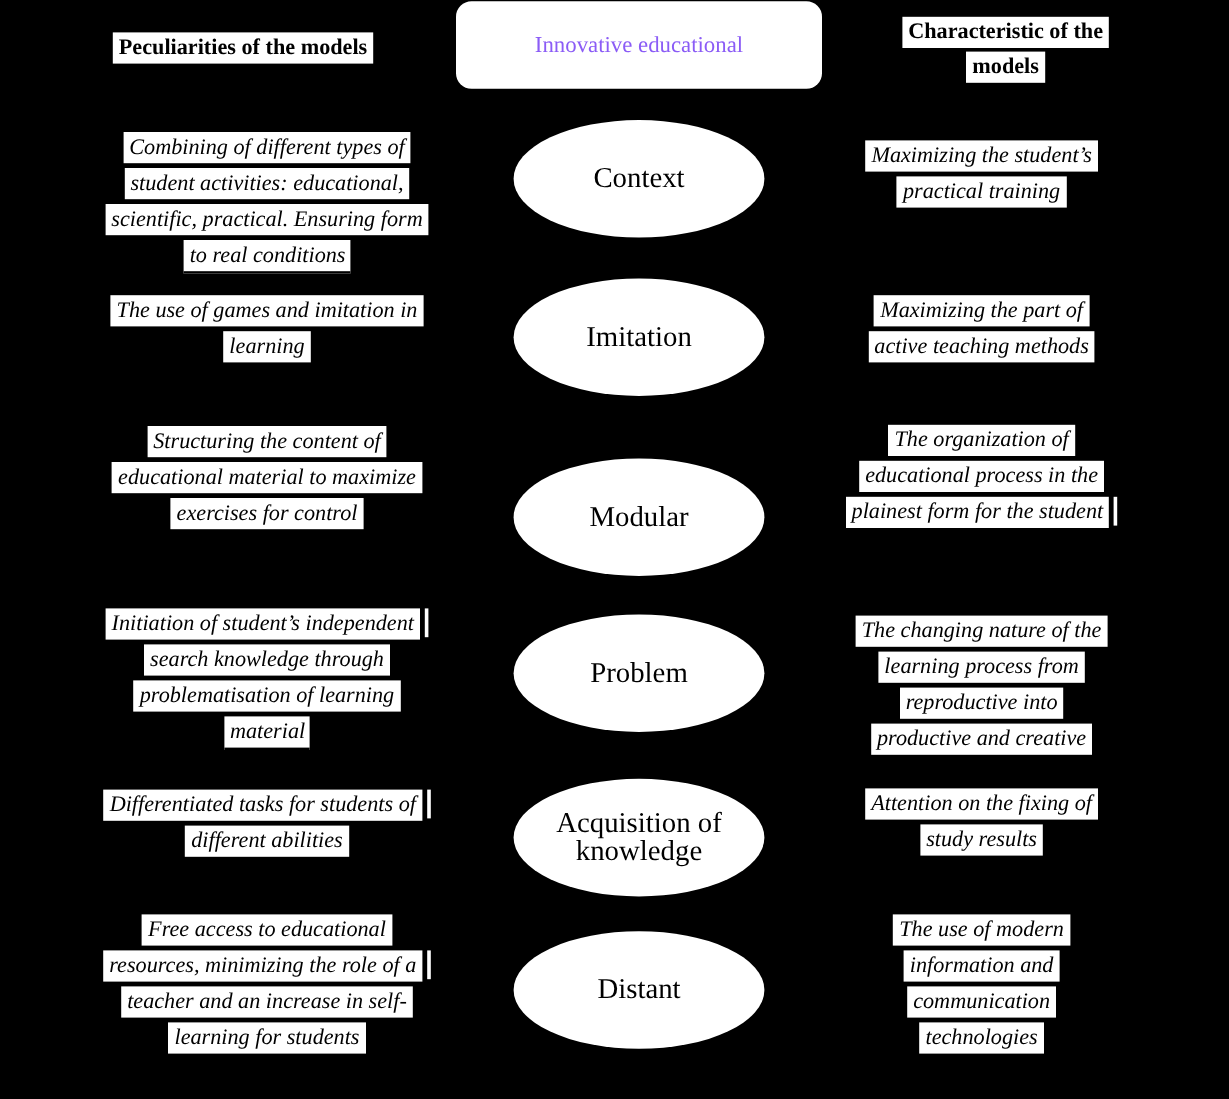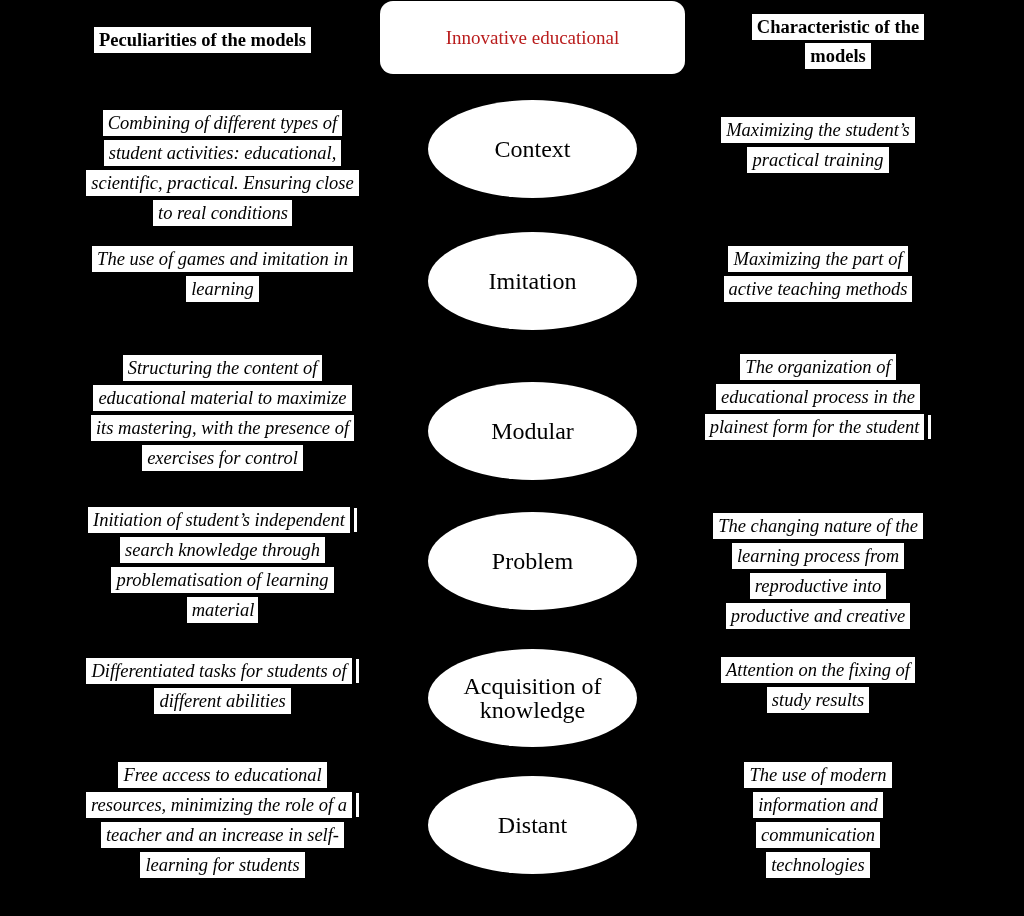--- a/index.html
+++ b/index.html
@@ -4,21 +4,21 @@
 <style>
   html,body{margin:0;padding:0;background:#000;}
   #canvas{
     position:relative;width:1024px;height:916px;background:#000;
     font-family:"Liberation Serif", serif;overflow:hidden;
   }
   
   .hdr-left{position:absolute;left:66px;top:27px;padding-left:28px;}
   .hdr-box{
     position:absolute;left:380px;top:1px;width:305px;height:73px;
-    background:#fff;border-radius:13px;color:#b91c1c;
+    background:#fff;border-radius:13px;color:#8b5cf6;
     display:flex;align-items:center;justify-content:center;font-size:19px;
   }
   .hdr-right{position:absolute;left:712px;top:14px;width:252px;text-align:center;}
   .hdr-right .line{height:29px;}
   .bold{font-weight:bold;font-size:19px;}
   
   .txt{position:absolute;text-align:center;font-style:italic;}
   .left-col{left:35px;width:375px;}
   .right-col{left:682px;width:272px;}
   .line{height:30px;}
@@ -57,21 +57,21 @@
     </div>
     <div class="line">
       <span class="strip bold">models</span>
     </div>
   </div>
 
   <div id="rows">
       <div class="txt left-col l1">
         <div class="line"><span class="strip">Combining of different types of</span></div>
         <div class="line"><span class="strip">student activities: educational,</span></div>
-        <div class="line"><span class="strip">scientific, practical. Ensuring close</span></div>
+        <div class="line"><span class="strip">scientific, practical. Ensuring form</span></div>
         <div class="line"><span class="strip u">to real conditions</span></div>
       </div>
       <div class="ellipse e1">
         <div class="ellipse-line">Context</div>
       </div>
       <div class="txt right-col r1">
         <div class="line"><span class="strip">Maximizing the student’s</span></div>
         <div class="line"><span class="strip">practical training</span></div>
       </div>
       <div class="txt left-col l2">
@@ -81,21 +81,20 @@
       <div class="ellipse e2">
         <div class="ellipse-line">Imitation</div>
       </div>
       <div class="txt right-col r2">
         <div class="line"><span class="strip">Maximizing the part of</span></div>
         <div class="line"><span class="strip">active teaching methods</span></div>
       </div>
       <div class="txt left-col l3">
         <div class="line"><span class="strip">Structuring the content of</span></div>
         <div class="line"><span class="strip">educational material to maximize</span></div>
-        <div class="line"><span class="strip">its mastering, with the presence of</span></div>
         <div class="line"><span class="strip">exercises for control</span></div>
       </div>
       <div class="ellipse e3">
         <div class="ellipse-line">Modular</div>
       </div>
       <div class="txt right-col r3">
         <div class="line"><span class="strip">The organization of</span></div>
         <div class="line"><span class="strip">educational process in the</span></div>
         <div class="line"><span class="strip">plainest form for the student</span><span class="tick"></span></div>
       </div>

